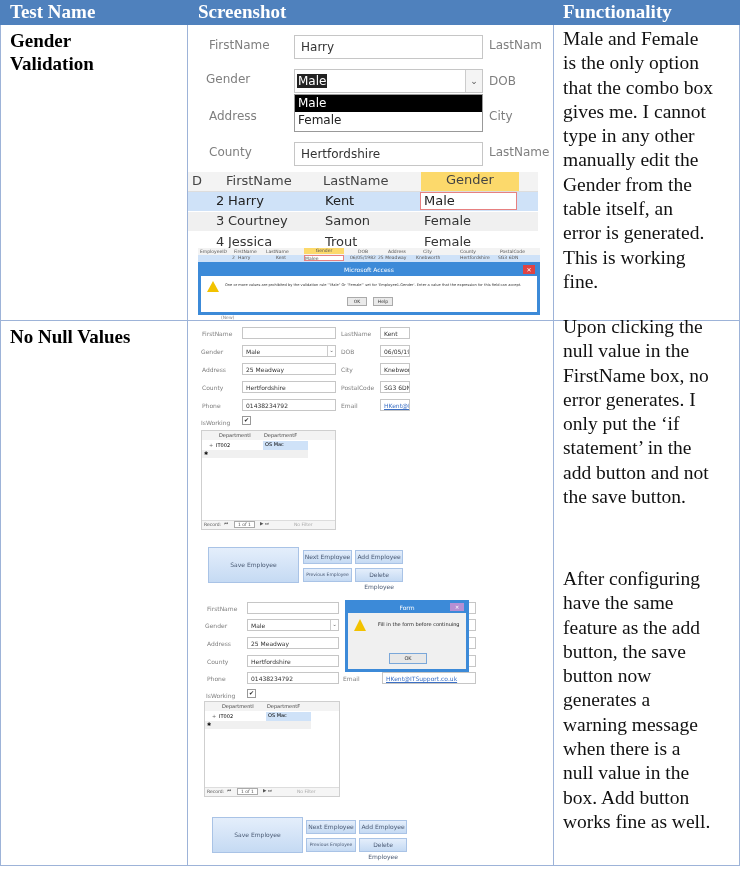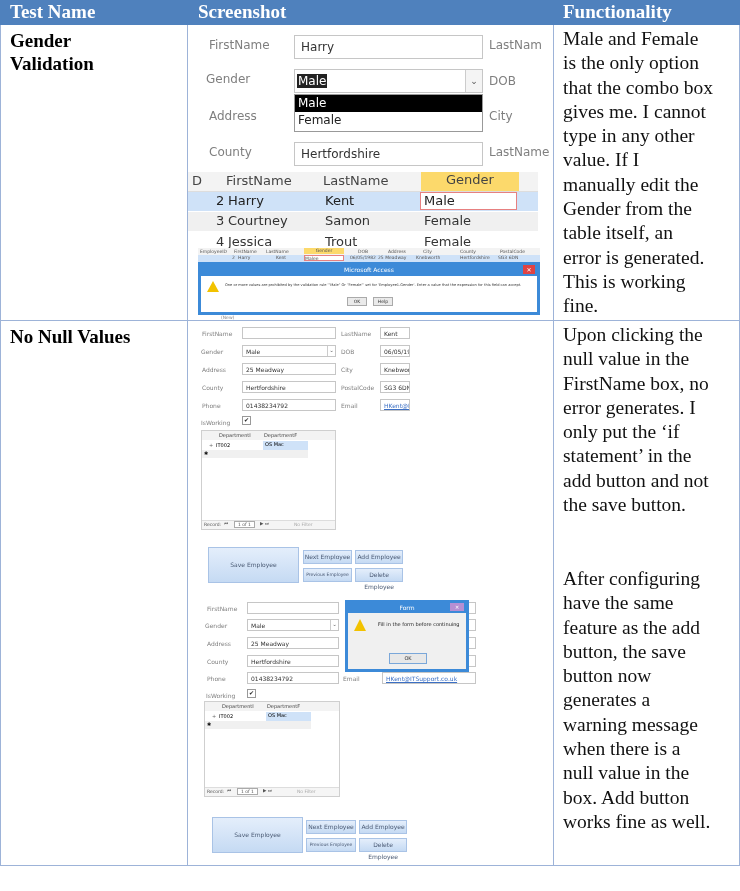--- a/index.html
+++ b/index.html
@@ -45,32 +45,31 @@
   <div>Gender</div>
   <div>Validation</div>
 </div>
 
 <div class="func" style="top:27px">
   <div>Male and Female</div>
   <div>is the only option</div>
   <div>that the combo box</div>
   <div>gives me. I cannot</div>
   <div>type in any other</div>
-  <div>value. If I</div>
   <div>manually edit the</div>
   <div>Gender from the</div>
   <div>table itself, an</div>
   <div>error is generated.</div>
   <div>This is working</div>
   <div>fine.</div>
 </div>
 
 <div class="testname" style="left:10px;top:325px">No Null Values</div>
 
-<div class="func" style="top:323px">
+<div class="func" style="top:315px">
   <div>Upon clicking the</div>
   <div>null value in the</div>
   <div>FirstName box, no</div>
   <div>error generates. I</div>
   <div>only put the ‘if</div>
   <div>statement’ in the</div>
   <div>add button and not</div>
   <div>the save button.</div>
 </div>
 <div class="func" style="top:567px">

